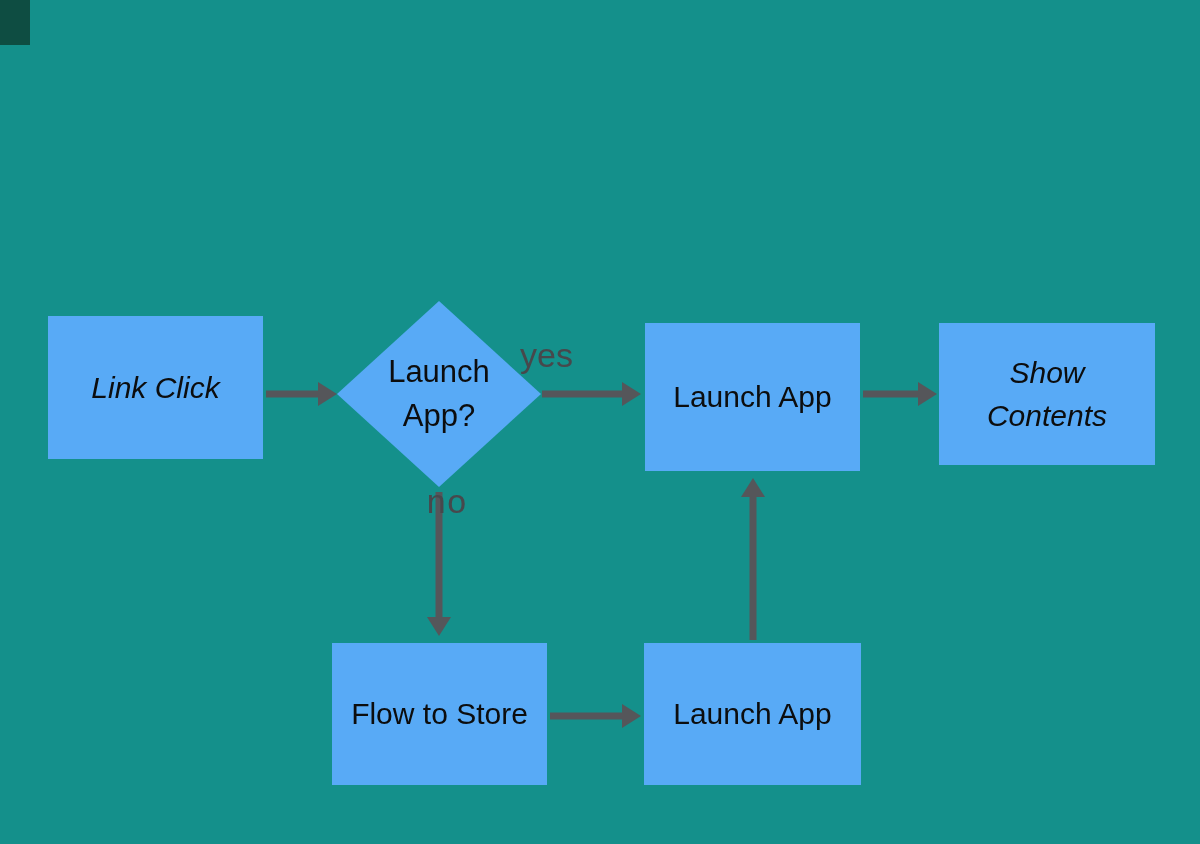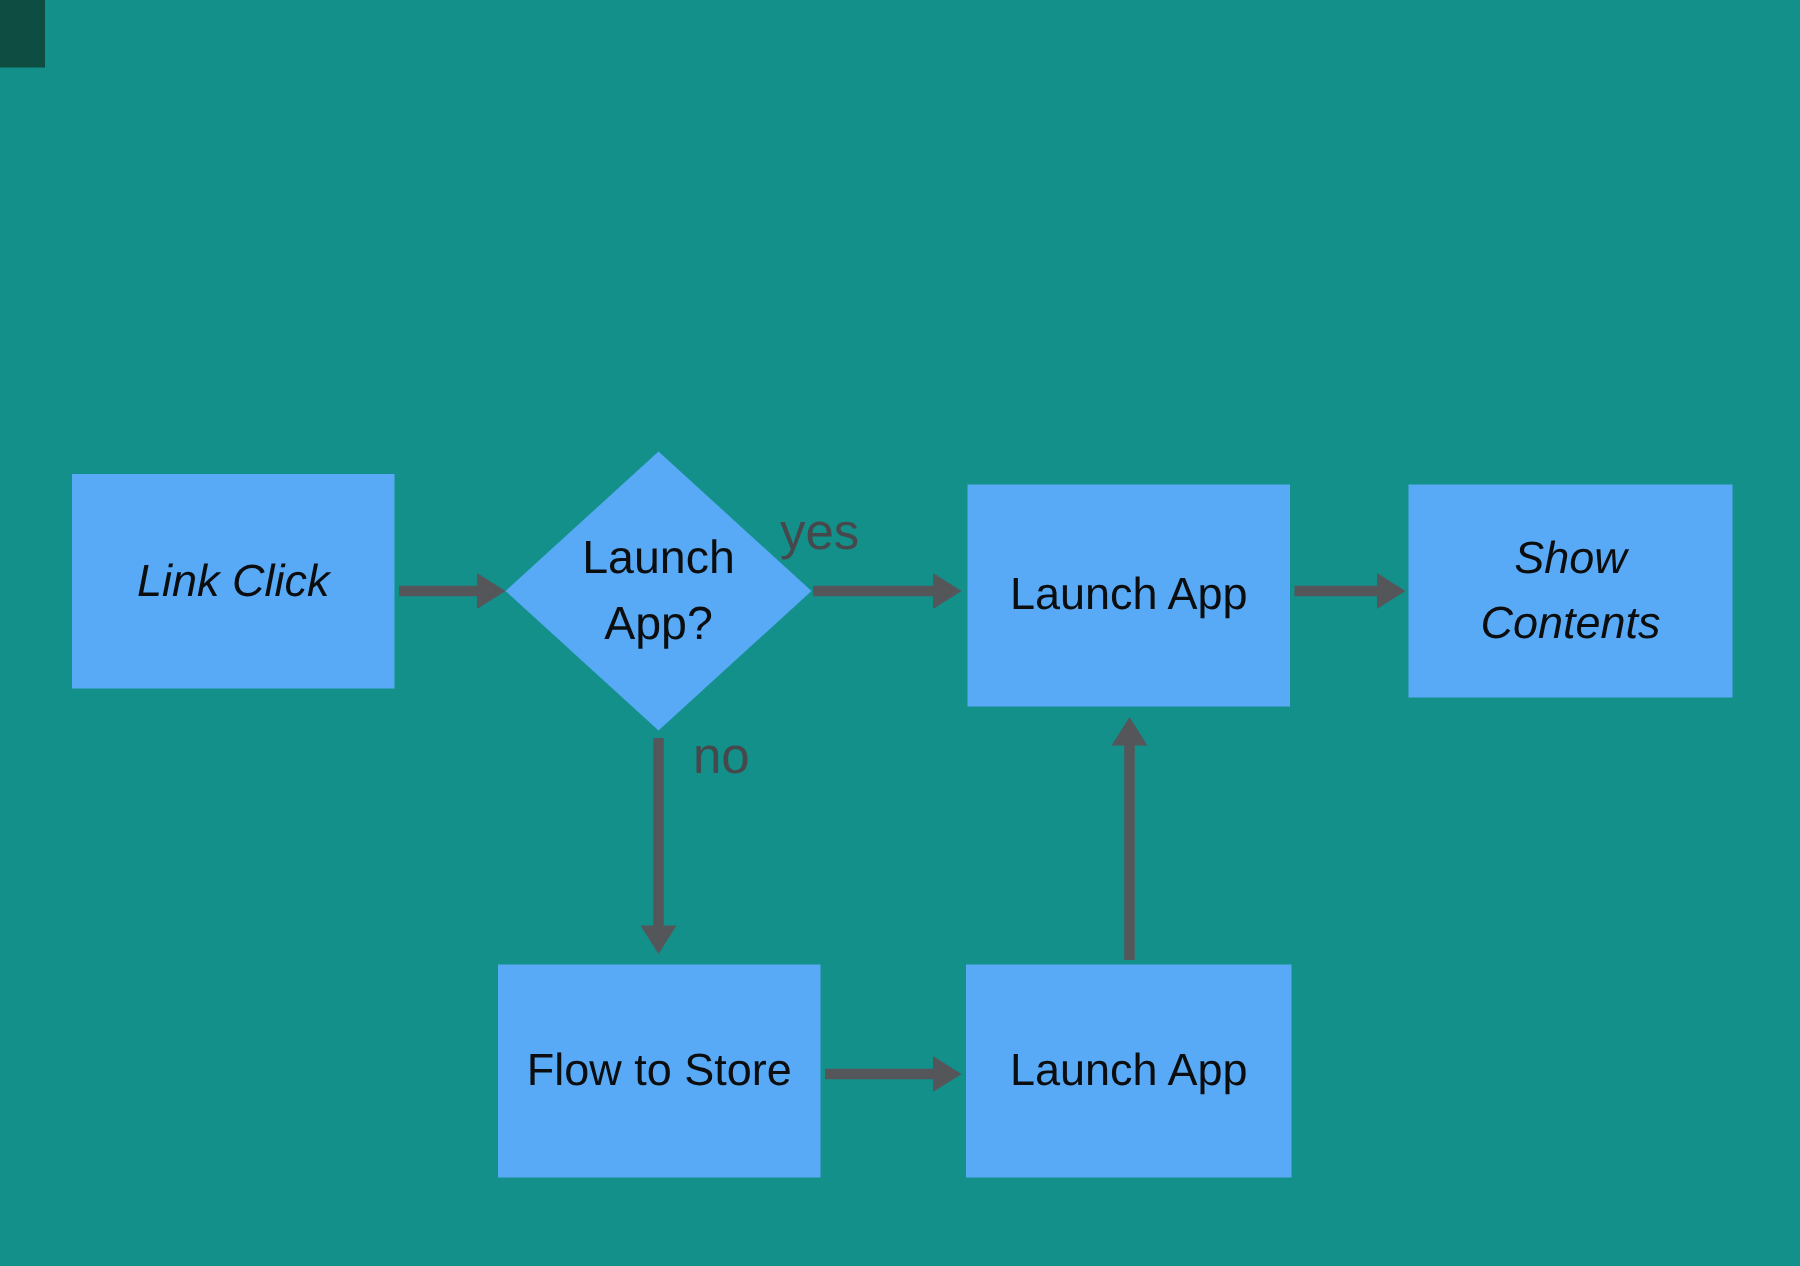--- a/index.html
+++ b/index.html
@@ -76,21 +76,21 @@
   }
   .decision-label .node-label { max-width: 120px; }
   .edge-label {
     position: absolute;
     color: #47484C;
     font-size: 34px;
     line-height: 1;
     text-align: left;
   }
   .edge-label-yes { left: 520px; top: 338px; width: 90px; }
-  .edge-label-no  { left: 462px; top: 487px; width: 76px; }
+  .edge-label-no  { left: 426px; top: 487px; width: 76px; font-family: Liberation Mono, monospace; }
 </style>
 </head>
 <body>
 
 <div class="page">
 
   <div class="corner-mark"></div>
 
 
   <svg class="flowchart-canvas" viewBox="0 0 1200 844" xmlns="http://www.w3.org/2000/svg">

